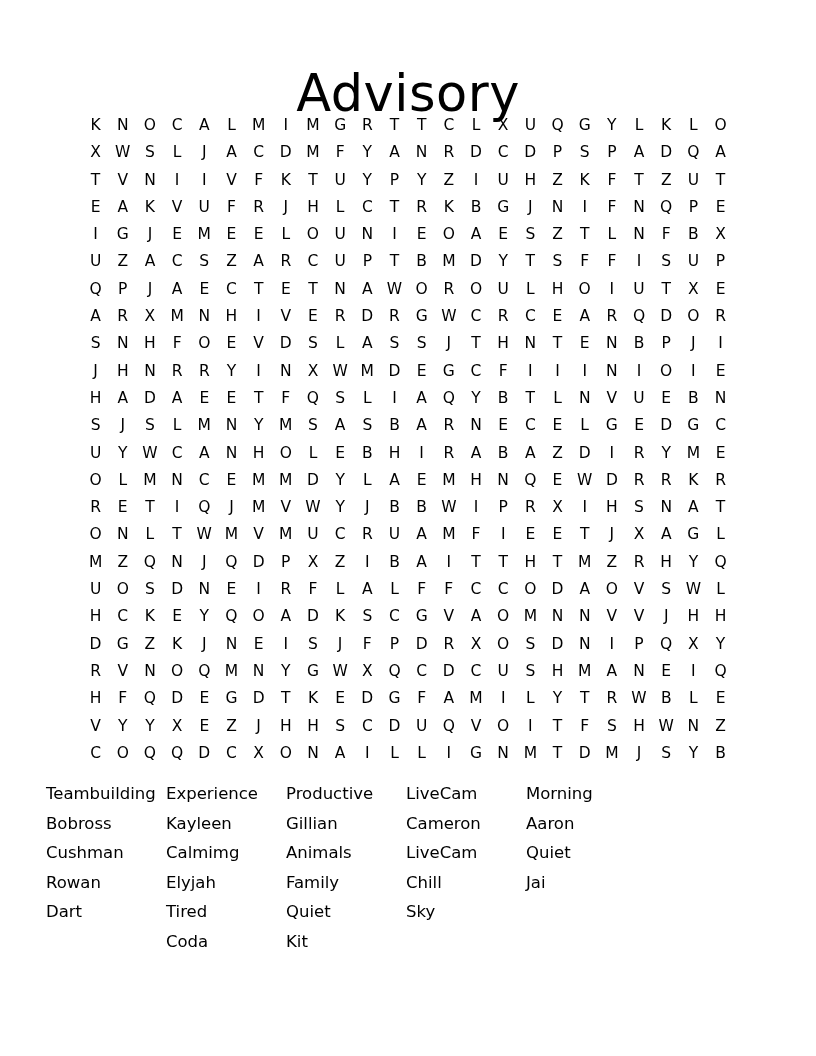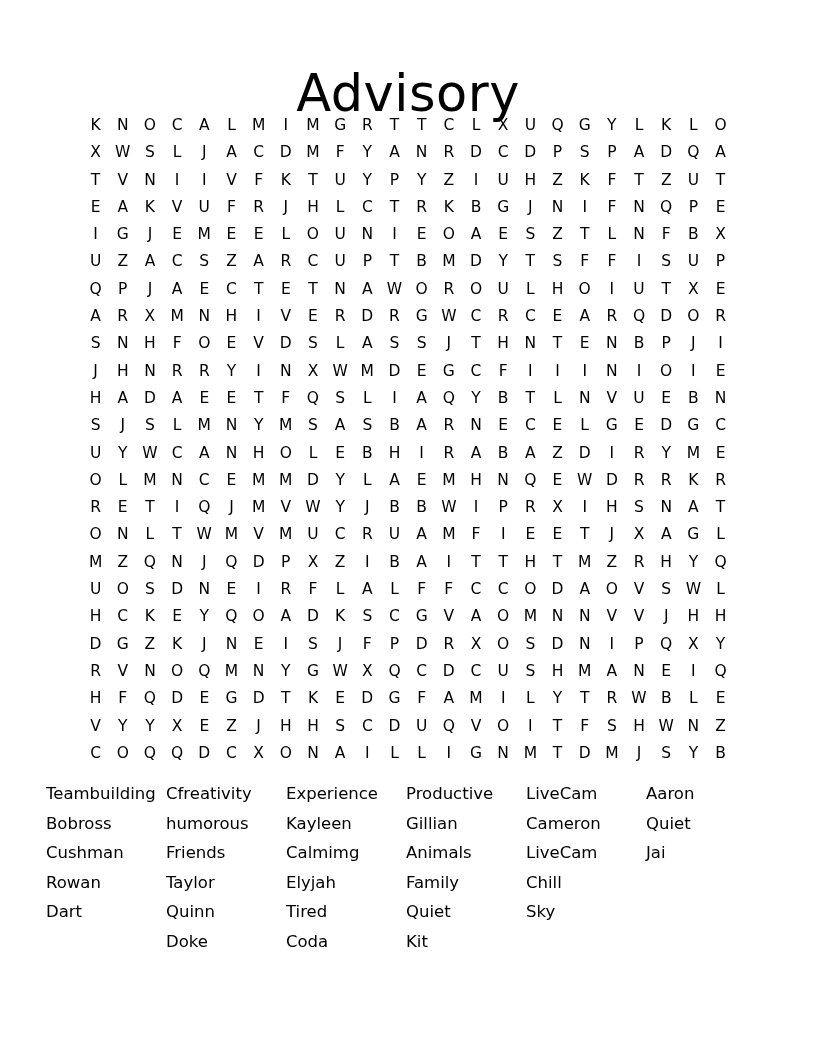--- a/index.html
+++ b/index.html
@@ -708,28 +708,20 @@
 
   <div id="word-list">
       <div class="word-column">
         <div class="word-item">Teambuilding</div>
         <div class="word-item">Bobross</div>
         <div class="word-item">Cushman</div>
         <div class="word-item">Rowan</div>
         <div class="word-item">Dart</div>
       </div>
       <div class="word-column">
-        <div class="word-item">Cfreativity</div>
-        <div class="word-item">humorous</div>
-        <div class="word-item">Friends</div>
-        <div class="word-item">Taylor</div>
-        <div class="word-item">Quinn</div>
-        <div class="word-item">Doke</div>
-      </div>
-      <div class="word-column">
         <div class="word-item">Experience</div>
         <div class="word-item">Kayleen</div>
         <div class="word-item">Calmimg</div>
         <div class="word-item">Elyjah</div>
         <div class="word-item">Tired</div>
         <div class="word-item">Coda</div>
       </div>
       <div class="word-column">
         <div class="word-item">Productive</div>
         <div class="word-item">Gillian</div>
@@ -739,19 +731,20 @@
         <div class="word-item">Kit</div>
       </div>
       <div class="word-column">
         <div class="word-item">LiveCam</div>
         <div class="word-item">Cameron</div>
         <div class="word-item">LiveCam</div>
         <div class="word-item">Chill</div>
         <div class="word-item">Sky</div>
       </div>
       <div class="word-column">
+        <div class="word-item">Morning</div>
         <div class="word-item">Aaron</div>
         <div class="word-item">Quiet</div>
         <div class="word-item">Jai</div>
       </div>
     </div>
 
 </div>
 
 </body></html>

